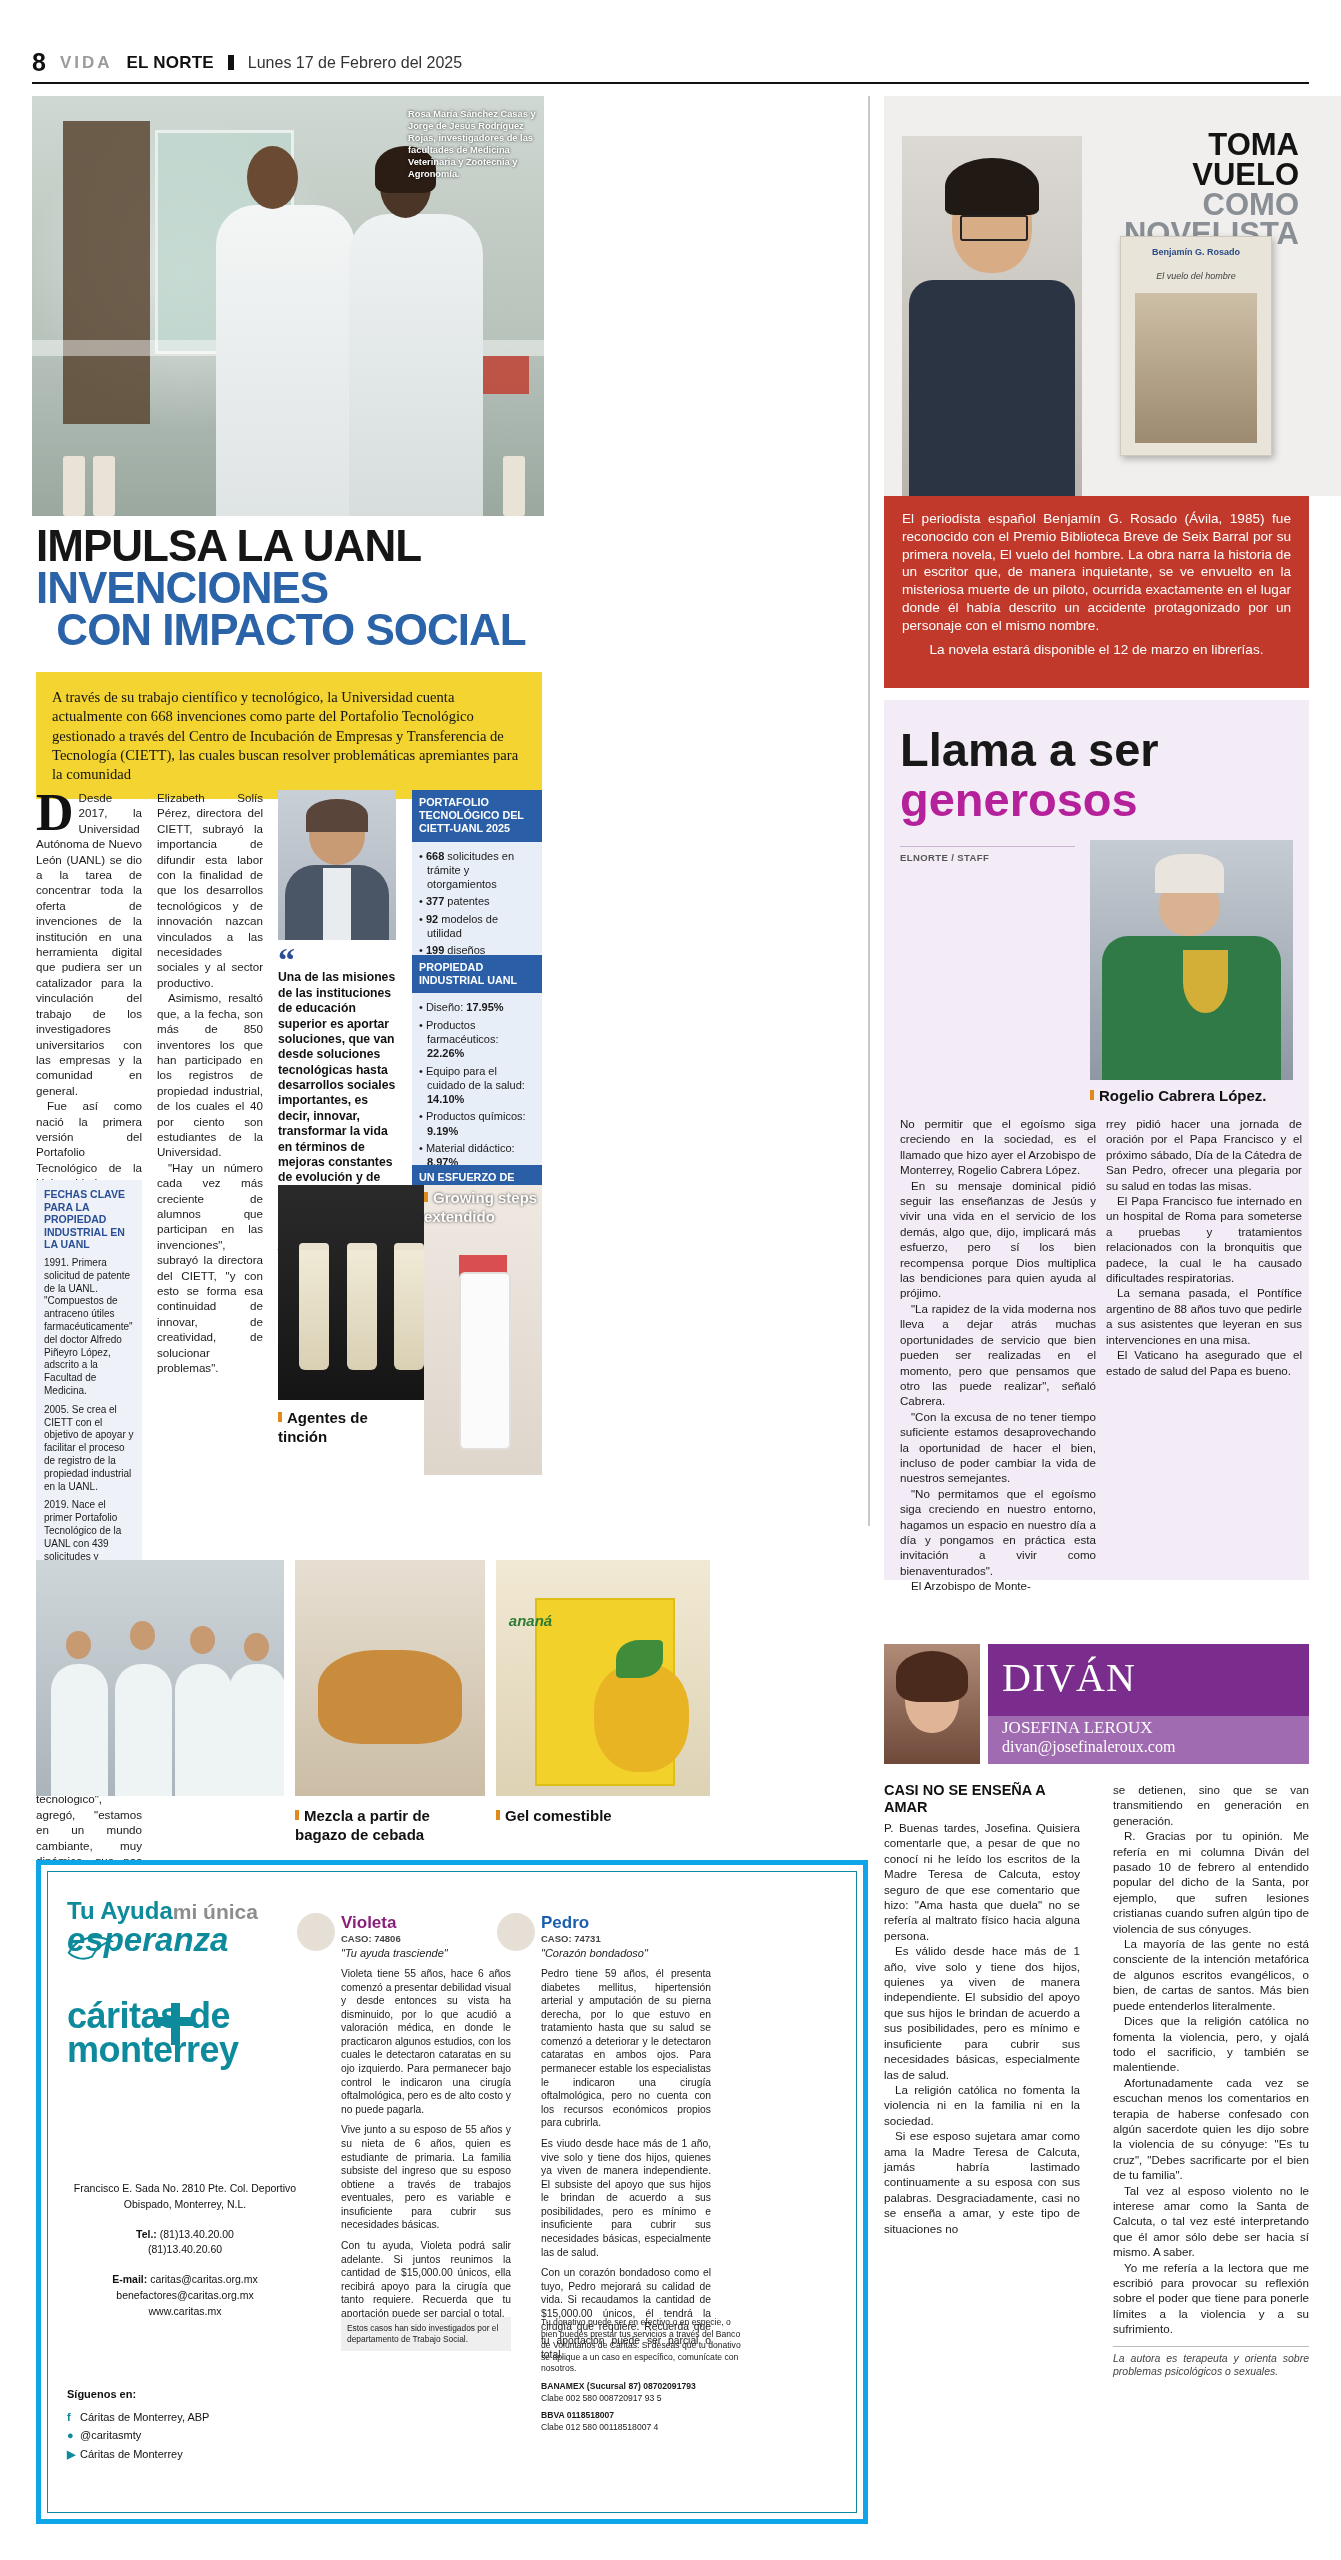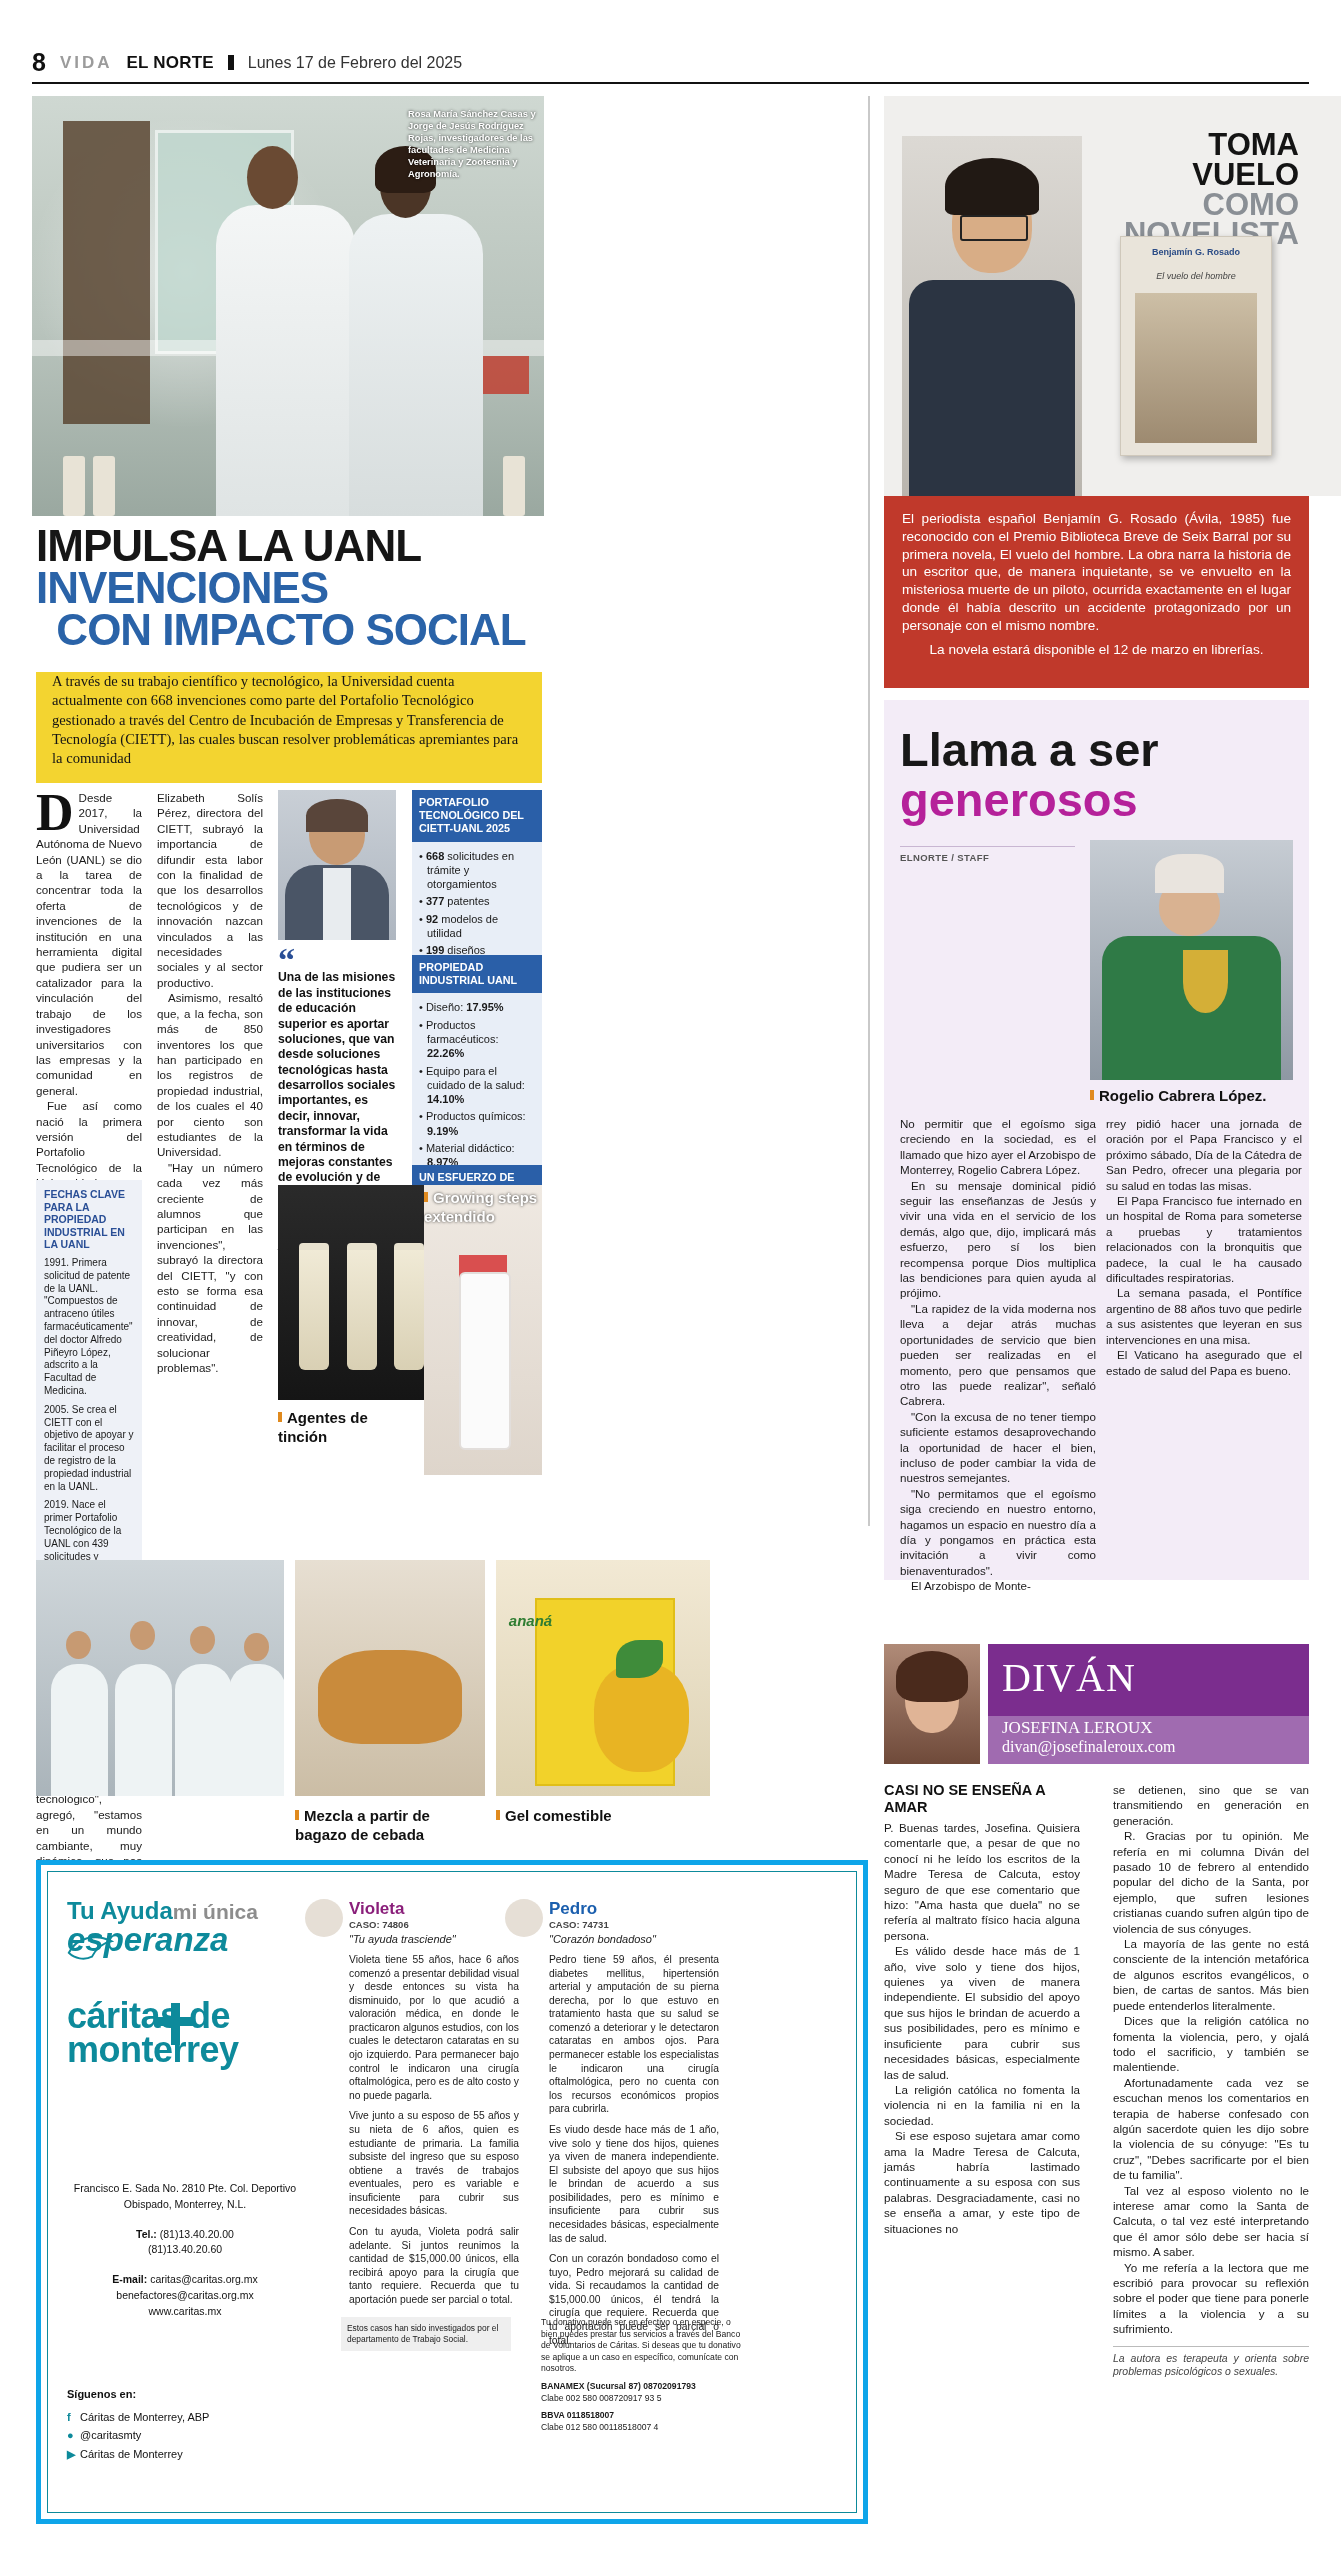--- a/index.html
+++ b/index.html
@@ -42,21 +42,21 @@
 
   
   #headline{position:absolute;left:36px;top:525px;width:510px;}
   #headline .l1,#headline .l2{font-family:"Liberation Sans Narrow","Liberation Sans",sans-serif;
      font-weight:bold;font-size:44px;line-height:.96;letter-spacing:-1px;}
   #headline .l1{color:#161616;}
   #headline .l2{color:#161616;text-align:center;}
   #headline .blue{color:#2a63a8;}
 
   
-  #deck{position:absolute;left:36px;top:672px;width:506px;background:#f3d430;padding:0 16px 15px 16px;box-sizing:border-box;}
+  #deck{position:absolute;left:36px;top:672px;width:506px;background:#f3d430;padding:16px 16px 15px 16px;box-sizing:border-box;}
   #deck p{margin:0;font-family:"Liberation Serif",serif;font-size:14.6px;line-height:1.32;color:#141414;}
 
   
   .tcol{position:absolute;top:790px;width:106px;}
   #tc1{left:36px;} #tc2{left:157px;}
   .dropcap{float:left;font-family:"Liberation Serif",serif;font-size:52px;line-height:.78;font-weight:bold;margin:3px 5px 0 0;color:#111;}
 
   
   #fechas{position:absolute;left:36px;top:1180px;width:106px;background:#eef1f7;padding:8px 8px 10px;box-sizing:border-box;}
   #fechas h4{margin:0 0 6px;font-size:10.5px;line-height:1.2;color:#2a4f96;font-weight:bold;text-transform:uppercase;}
@@ -167,21 +167,21 @@
   #ad-logo .dove{position:absolute;left:-4px;top:30px;width:58px;height:40px;}
   #ad-logo .cari{margin-top:40px;font-size:36px;font-weight:bold;color:#0d8a9b;line-height:.95;letter-spacing:-.5px;}
   #ad-logo .cross{position:absolute;left:104px;top:106px;width:9px;height:42px;background:#0d8a9b;}
   #ad-logo .cross2{position:absolute;left:90px;top:120px;width:38px;height:9px;background:#0d8a9b;}
   #ad-addr{position:absolute;left:26px;top:316px;width:236px;font-size:10.5px;line-height:1.5;color:#111;text-align:center;}
   #ad-addr b{font-weight:bold;}
   #ad-social{position:absolute;left:26px;top:520px;width:236px;font-size:11px;line-height:1.7;color:#111;}
   #ad-social .hdr{font-weight:bold;margin-bottom:4px;}
   #ad-social .ic{display:inline-block;width:13px;color:#0d8a9b;font-weight:bold;}
 
-  .case{position:absolute;top:34px;width:170px;margin-left:8px;}
+  .case{position:absolute;top:48px;width:170px;}
   #case1{left:300px;} #case2{left:500px;}
   .case .nm{font-size:17px;font-weight:bold;color:#8a1f7a;}
   .case .nm.blue{color:#1b5fae;}
   .case .cs{font-size:9.5px;color:#444;font-weight:bold;}
   .case .qt{font-size:11px;font-style:italic;color:#222;margin:3px 0 8px;}
   .case .av{position:absolute;left:-44px;top:0;width:38px;height:38px;border-radius:50%;background:#e6dfd6;}
   .case p{font-size:10.3px;line-height:1.32;text-align:justify;margin:0 0 7px;}
   #ad .note{position:absolute;left:300px;top:452px;width:170px;font-size:8.4px;line-height:1.3;background:#efefef;padding:6px;box-sizing:border-box;}
   #ad .bank{position:absolute;left:500px;top:452px;width:200px;font-size:8.6px;line-height:1.35;}
   #ad .bank b{font-weight:bold;}

